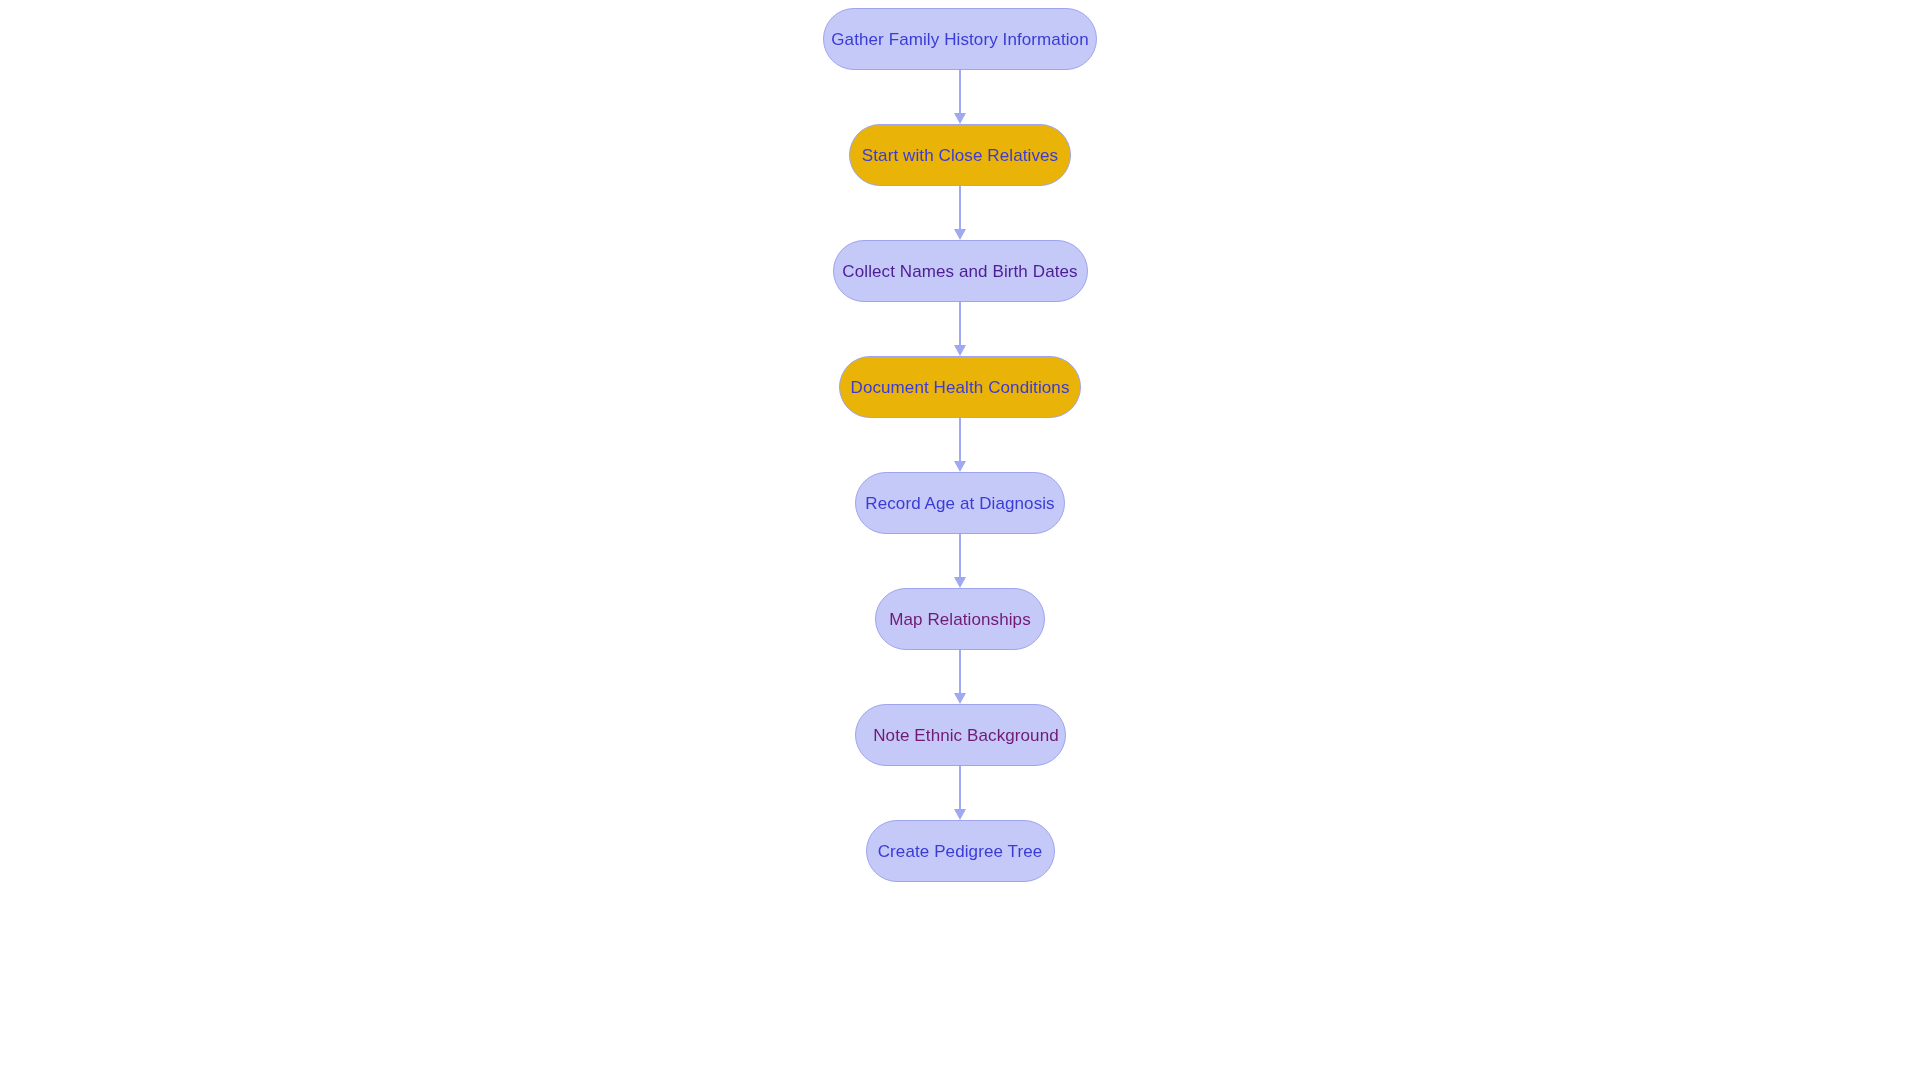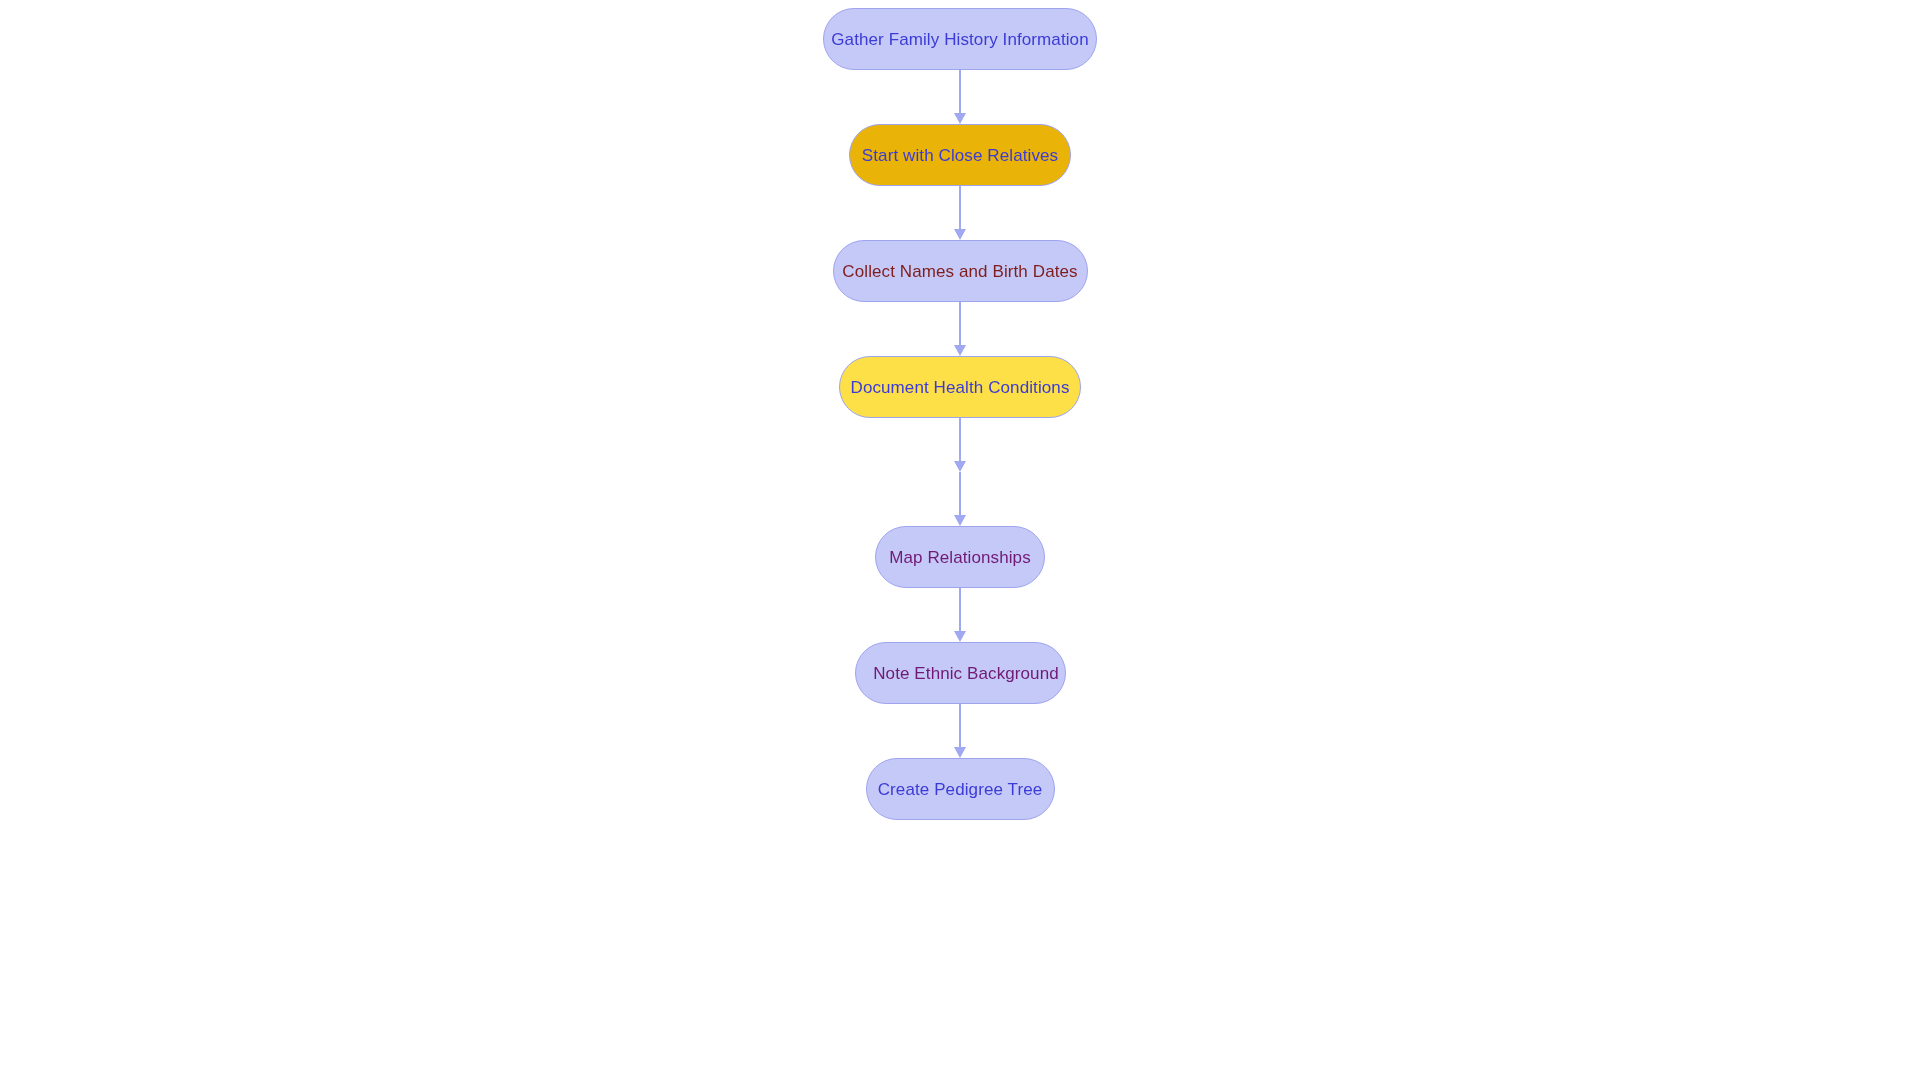--- a/index.html
+++ b/index.html
@@ -115,37 +115,40 @@
     <div class="flow-node w-2" style="background: #eab308; border-color: rgb(159, 164, 239);">
       <span class="flow-node-label" style="color: rgb(59, 59, 214);">Start with Close Relatives</span>
     </div>
 
     <div class="flow-connector">
       <div class="conn-line" style="background: rgb(159, 168, 240);"></div>
       <div class="conn-arrowhead" style="border-top-color: rgb(159, 168, 240);"></div>
     </div>
 
     <div class="flow-node w-3" style="background: rgb(197, 201, 248); border-color: rgb(159, 164, 239);">
-      <span class="flow-node-label" style="color: #7f1d1d;">Collect Names and Birth Dates</span>
+      <span class="flow-node-label" style="color: #4c1d95;">Collect Names and Birth Dates</span>
     </div>
 
     <div class="flow-connector">
       <div class="conn-line" style="background: rgb(159, 168, 240);"></div>
       <div class="conn-arrowhead" style="border-top-color: rgb(159, 168, 240);"></div>
     </div>
 
-    <div class="flow-node w-4" style="background: #fde047; border-color: rgb(159, 164, 239);">
+    <div class="flow-node w-4" style="background: #eab308; border-color: rgb(159, 164, 239);">
       <span class="flow-node-label" style="color: rgb(59, 59, 214);">Document Health Conditions</span>
     </div>
 
     <div class="flow-connector">
       <div class="conn-line" style="background: rgb(159, 168, 240);"></div>
       <div class="conn-arrowhead" style="border-top-color: rgb(159, 168, 240);"></div>
     </div>
 
+    <div class="flow-node w-5" style="background: rgb(197, 201, 248); border-color: rgb(159, 164, 239);">
+      <span class="flow-node-label" style="color: rgb(59, 59, 214);">Record Age at Diagnosis</span>
+    </div>
 
     <div class="flow-connector">
       <div class="conn-line" style="background: rgb(159, 168, 240);"></div>
       <div class="conn-arrowhead" style="border-top-color: rgb(159, 168, 240);"></div>
     </div>
 
     <div class="flow-node w-6" style="background: rgb(197, 201, 248); border-color: rgb(159, 164, 239);">
       <span class="flow-node-label" style="color: #701a75;">Map Relationships</span>
     </div>
 

